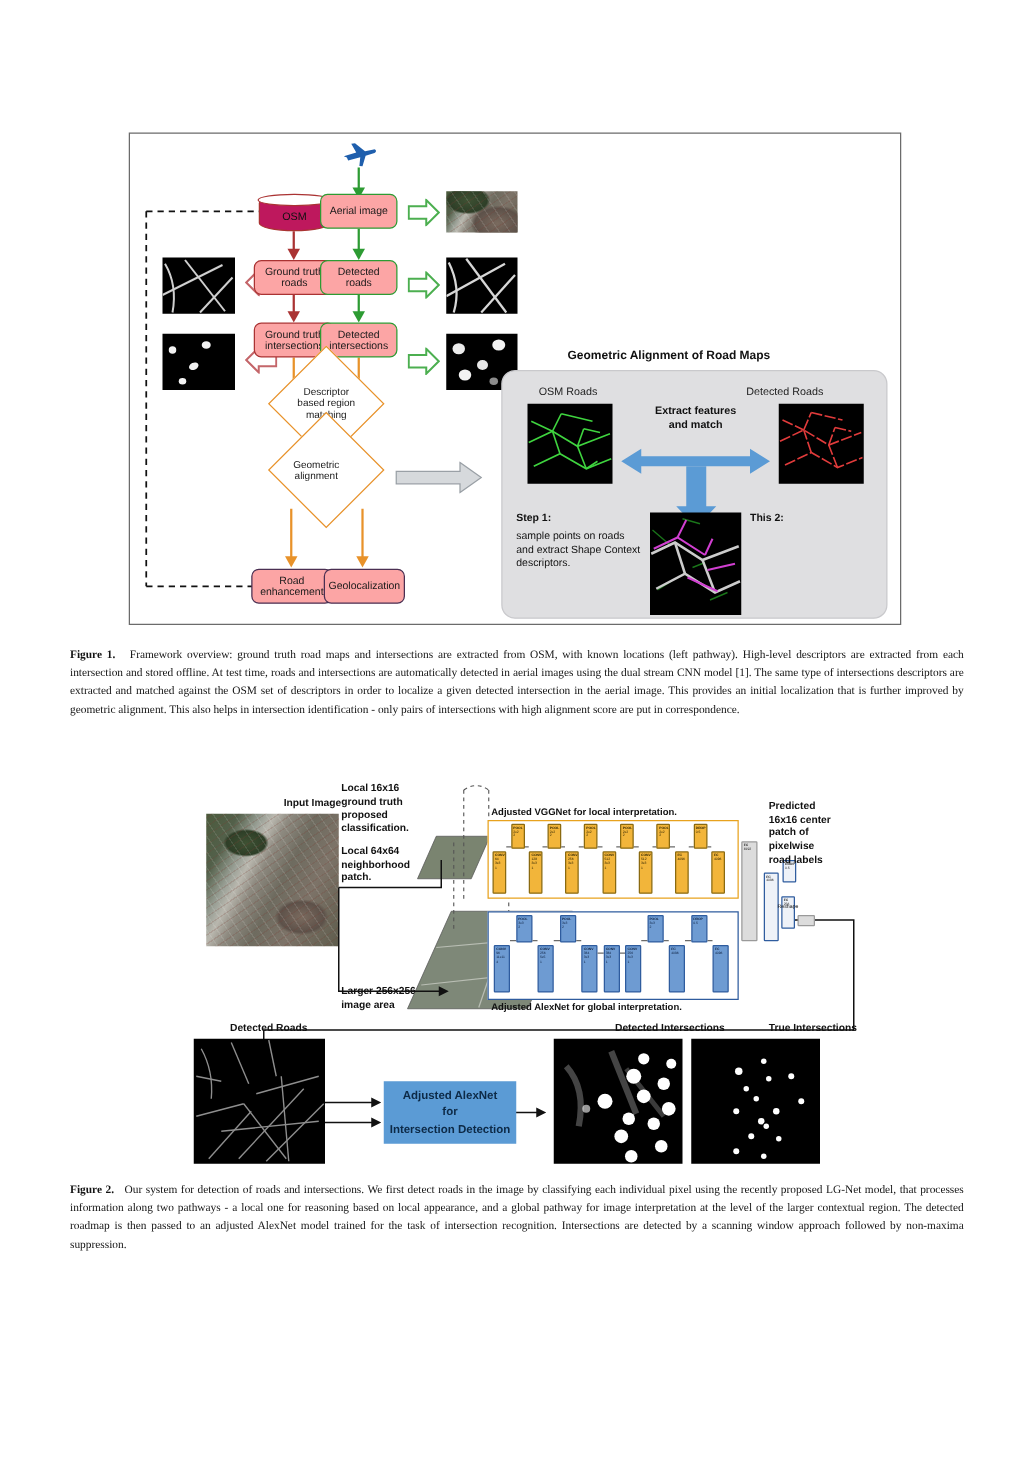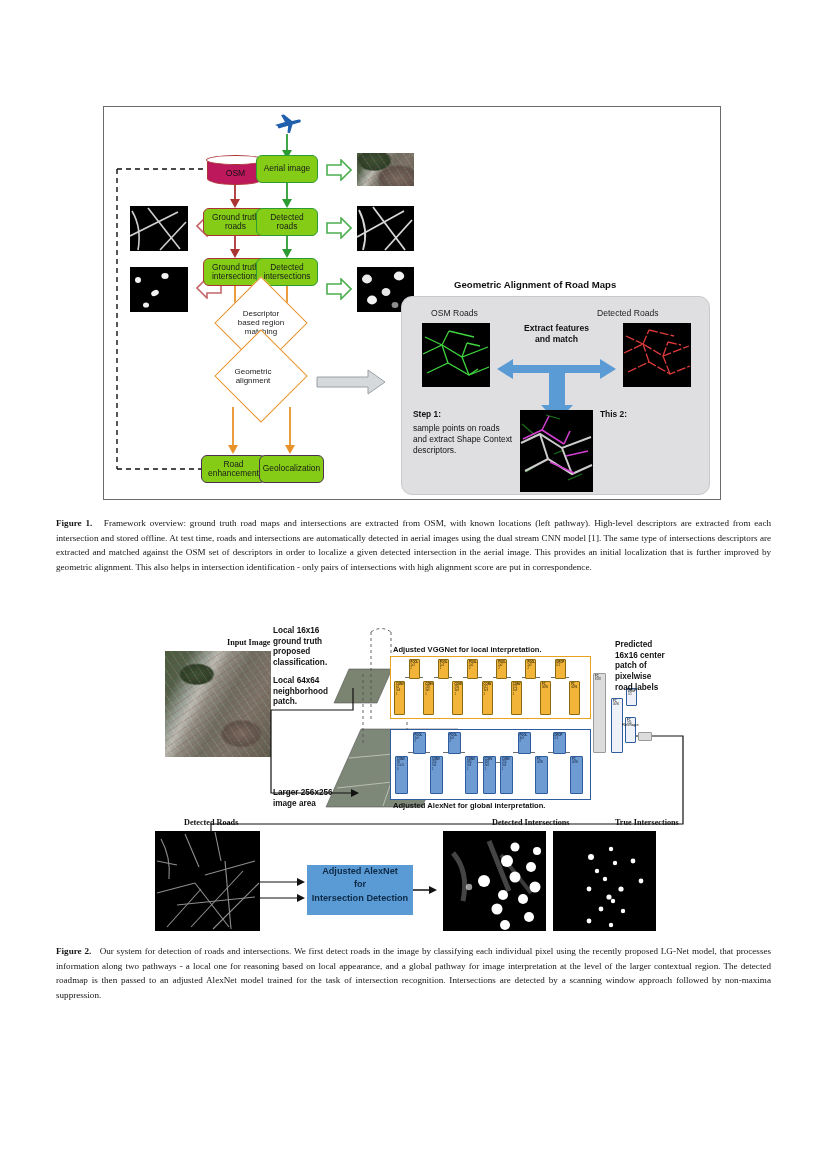--- a/index.html
+++ b/index.html
@@ -14,21 +14,21 @@
   }
 
   
   #fig1-frame {
     position: absolute; left: 103px; top: 106px;
     width: 618px; height: 394px;
     border: 1px solid #6b6b6b; background: #fff;
   }
   .f1-box {
     position: absolute; border: 1.6px solid #a33; border-radius: 6px;
-    background: #84cc16; font-family: "Liberation Sans", sans-serif;
+    background: #fca5a5; font-family: "Liberation Sans", sans-serif;
     font-size: 8.4px; color: #1a1a1a; line-height: 1.12;
     display: flex; align-items: center; justify-content: center; text-align: center;
   }
   .f1-box.green { border-color: #2d9b33; }
   .f1-box.purple { border-color: #4a2f52; }
   .f1-cyl {
     position: absolute; border: 1.6px solid #a33; border-radius: 50%/22%;
     background:#be185d; font-family:"Liberation Sans", sans-serif; font-size:8.6px;
     display:flex;align-items:center;justify-content:center;
   }
@@ -96,25 +96,25 @@
     position:absolute; border:0.8px solid #8a6a10; background:#F2B53A;
     font-family:"Liberation Sans",sans-serif; font-size:2.7px; color:#2b2200;
     line-height:1.18; padding:1px 0 0 1px; overflow:hidden; border-radius:1px;
   }
   .layer.blue{ background:#6E9BD2; border-color:#2F5C9E; color:#0e2140; }
   .layer.grey{ background:#dcdcdc; border-color:#9a9a9a; color:#222; }
   .layer .t{ font-weight:bold; display:block; }
   .alexbox{
     position:absolute; background:#5B9BD5; color:#0d2a47;
     font-family:"Liberation Sans",sans-serif; font-weight:bold; font-size:9.2px;
-    display:flex;justify-content:center;text-align:center;
+    display:flex;align-items:center;justify-content:center;text-align:center;
     line-height:1.45;
   }
   .img-label{
-    position:absolute; font-family:Liberation Serif, serif; font-weight:bold;
+    position:absolute; font-family:Liberation Sans, sans-serif; font-weight:bold;
     font-size:8.2px; color:#111;padding-left:44px;
   }
   .aerial {
     position:absolute;
     background:
       radial-gradient(ellipse 26px 16px at 30% 22%, #3e5133 0%, #2e3e27 60%, transparent 70%),
       radial-gradient(ellipse 30px 20px at 72% 78%, #7a6a5e 0%, #5d5149 60%, transparent 72%),
       linear-gradient(118deg, #4b5a3c 0%, #53604a 16%, #9aa096 28%, #b9b7ae 34%, #8e8a80 42%, #6e6b5f 55%, #7d7368 72%, #5e5c4c 100%);
   }
   .aerial::after{

